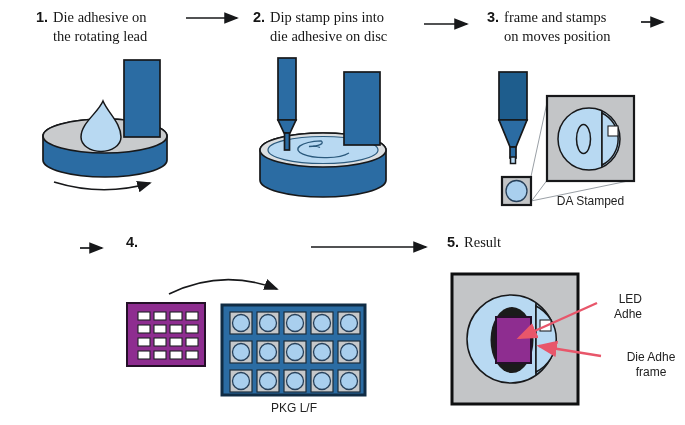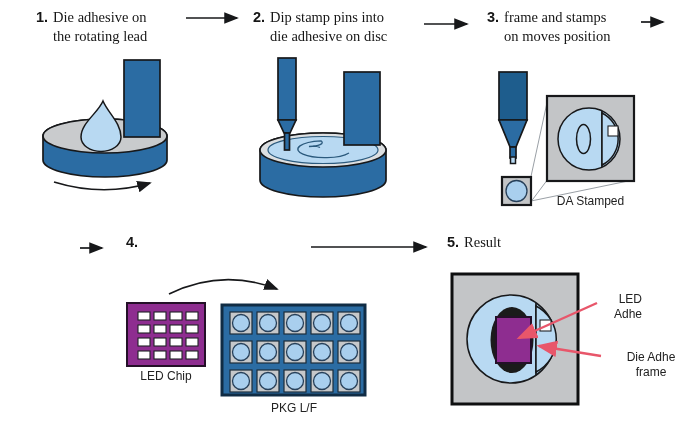--- a/index.html
+++ b/index.html
@@ -185,21 +185,20 @@
     </span>
   </div>
   <div class="title" style="left:447px;top:233px;">
     <span class="num">5.</span>
     <span class="lines">
       <span>Result</span>
     </span>
   </div>
 
   <div class="lbl sm" style="left:543px;top:194px;width:95px;">DA Stamped</div>
-  <div class="lbl" style="left:127px;top:369px;width:78px;">LED Chip</div>
   <div class="lbl" style="left:249px;top:401px;width:90px;">PKG L/F</div>
   <div class="lbl" style="left:598px;top:292px;width:44px;text-align:right;">
     <span style="display:block">LED</span>
     <span style="display:block">Adhe</span>
   </div>
   <div class="lbl" style="left:592px;top:350px;width:62px;margin-left:28px;">
     <span style="display:block">Die Adhe</span>
     <span style="display:block">frame</span>
   </div>
 

